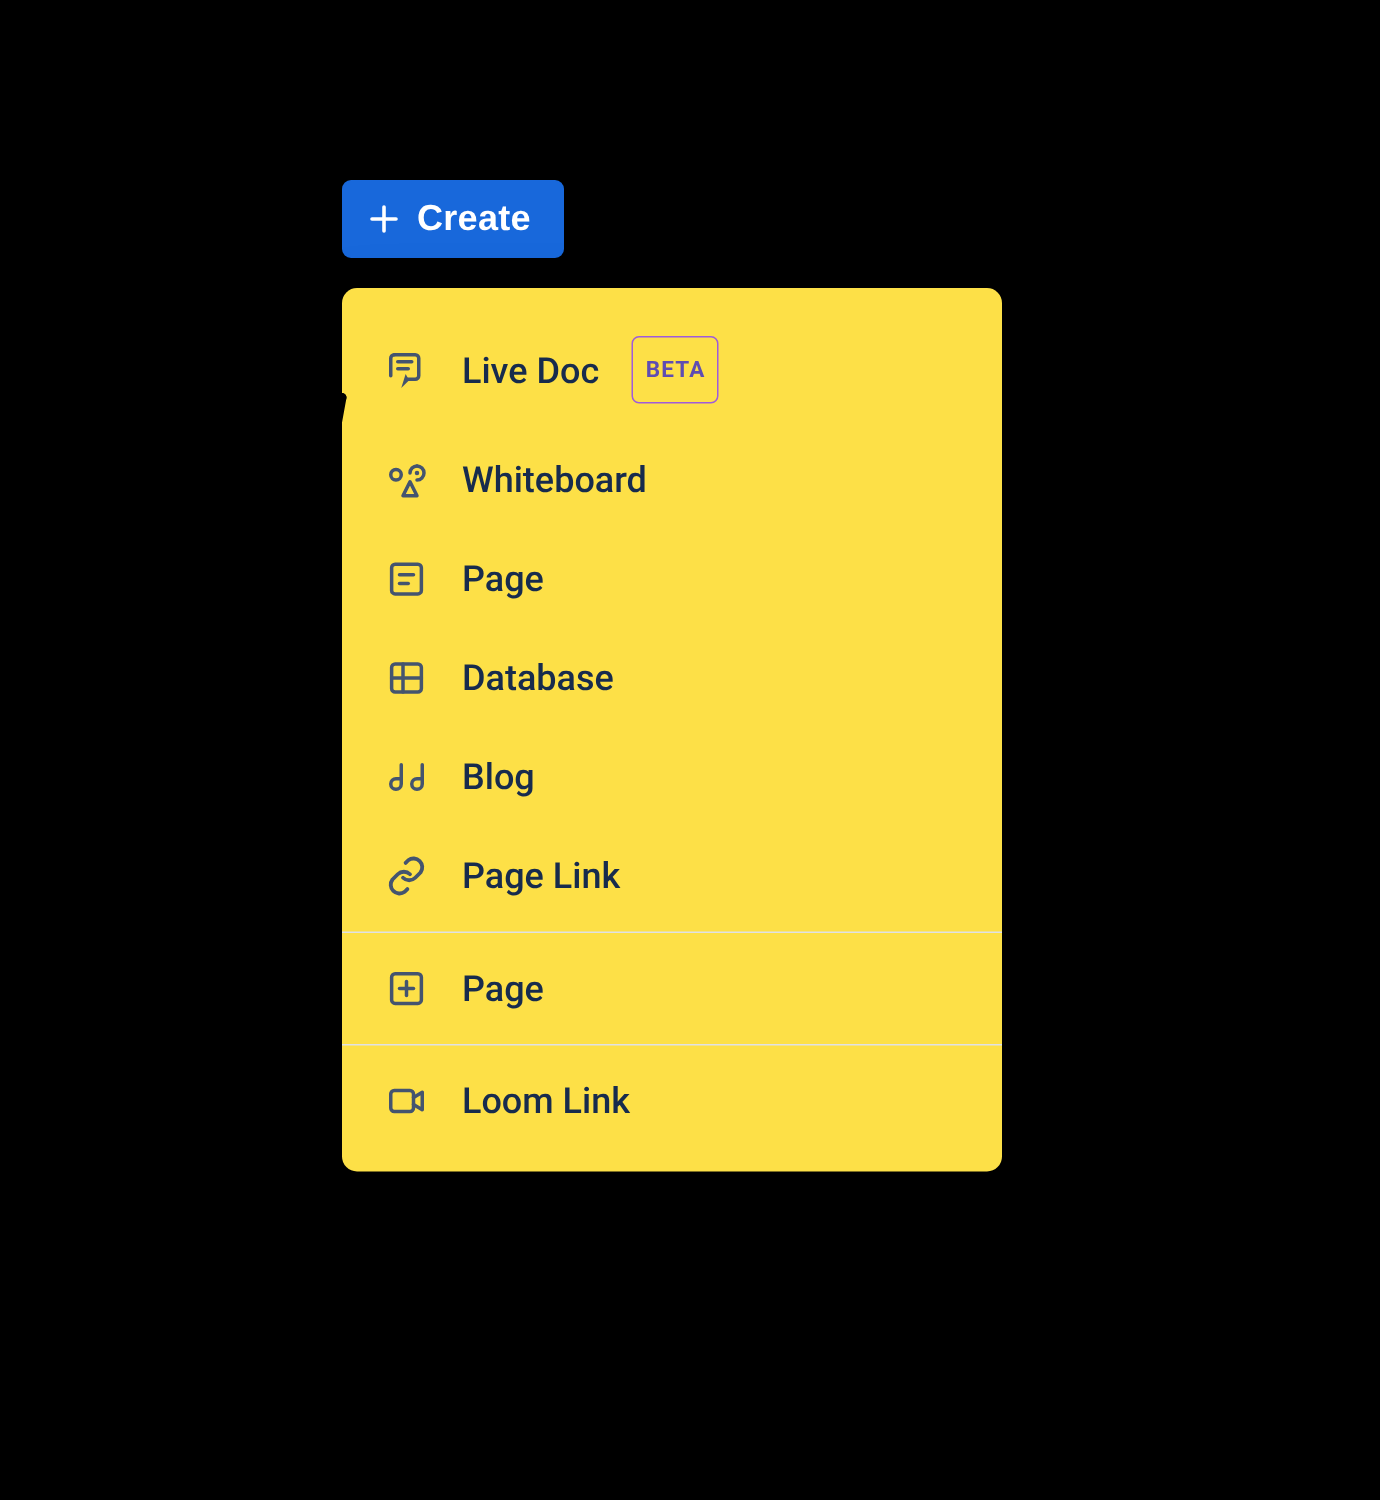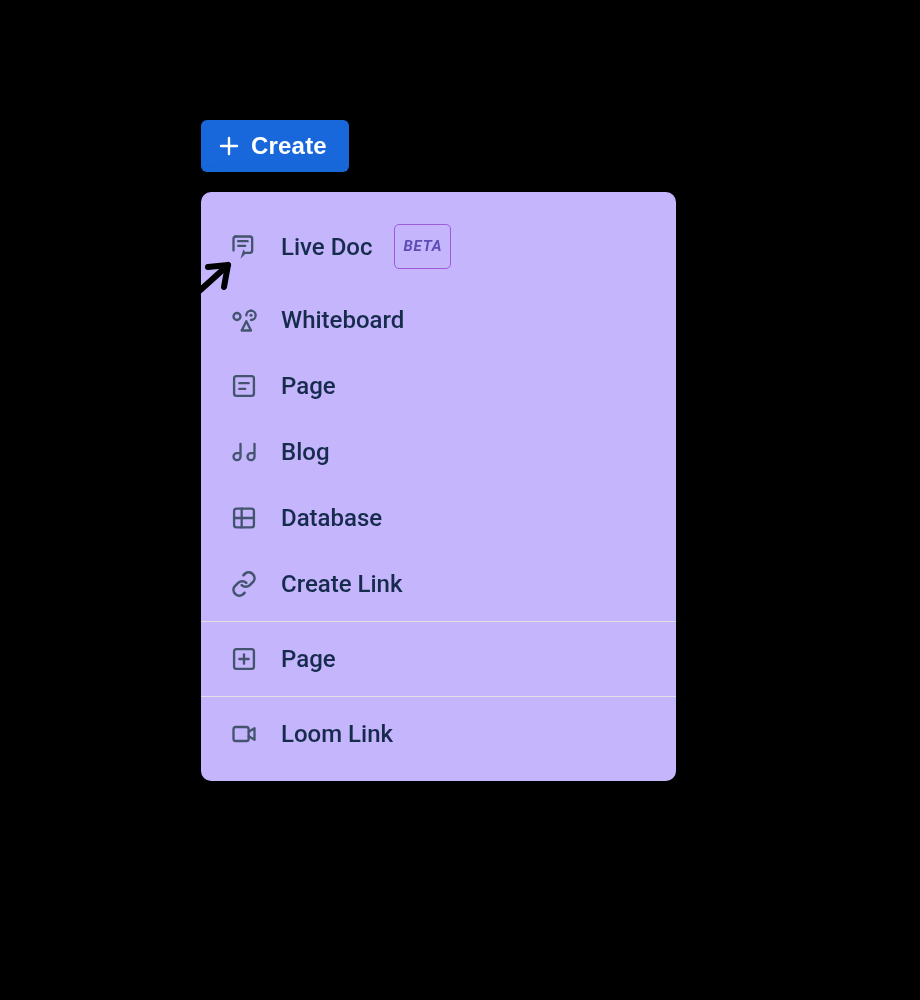--- a/index.html
+++ b/index.html
@@ -10,21 +10,21 @@
   body {
     width: 920px;
     height: 1000px;
     background: #000;
     font-family: -apple-system, BlinkMacSystemFont, "Segoe UI", Roboto, Helvetica, Arial, sans-serif;
     position: relative;
     overflow: hidden;
   }
   .stage {
     position: absolute;
-    left: 201px;
+    left: 228px;
     top: 120px;
   }
   .create-btn {
     display: inline-flex;
     align-items: center;
     gap: 10px;
     background: #1868db;
     color: #fff;
     border: none;
     border-radius: 6px;
@@ -34,22 +34,22 @@
     cursor: pointer;
     letter-spacing: 0.2px;
   }
   .create-btn svg {
     display: block;
   }
   .dropdown {
     position: absolute;
     top: 72px;
     left: 0;
-    width: 475px;
-    background: #c4b5fd;
+    width: 440px;
+    background: #fde047;
     border-radius: 10px;
     box-shadow: 0 18px 40px rgba(0,0,0,0.55), 0 4px 10px rgba(0,0,0,0.35);
     padding: 14px 0;
   }
   .menu-item {
     display: flex;
     align-items: center;
     gap: 22px;
     padding: 18px 28px;
     cursor: pointer;
@@ -76,21 +76,20 @@
   }
   .badge {
     border: 1.5px solid #9f5bdb;
     color: #5e4db2;
     font-size: 15px;
     font-weight: 700;
     letter-spacing: 0.8px;
     padding: 14px 8px;
     border-radius: 5px;
     line-height: 1;
-    font-style: italic;
   }
   .divider {
     height: 1px;
     background: #dfe1e6;
     margin: 4px 0;
   }
   .arrow-annotation {
     position: absolute;
     left: 120px;
     top: 255px;
@@ -150,47 +149,47 @@
           <rect x="3.5" y="3.5" width="17" height="17" rx="2"></rect>
           <line x1="8" y1="9.5" x2="16" y2="9.5"></line>
           <line x1="8" y1="14.5" x2="13" y2="14.5"></line>
         </svg>
       </span>
       <span class="menu-label">Page</span>
     </div>
 
     <div class="menu-item">
       <span class="icon">
-        <svg viewBox="0 0 24 24" fill="none" stroke="currentColor" stroke-width="2" stroke-linecap="round" stroke-linejoin="round">
-          <path d="M9 5v11a3 3 0 0 1-3 3 3 3 0 0 1-3-3 3 3 0 0 1 3-3h3"></path>
-          <path d="M21 5v11a3 3 0 0 1-3 3 3 3 0 0 1-3-3 3 3 0 0 1 3-3h3"></path>
-        </svg>
-      </span>
-      <span class="menu-label">Blog</span>
-    </div>
-
-    <div class="menu-item">
-      <span class="icon">
         <svg viewBox="0 0 24 24" fill="none" stroke="currentColor" stroke-width="2" stroke-linecap="round">
           <rect x="3.5" y="4" width="17" height="16" rx="2"></rect>
           <line x1="3.5" y1="12" x2="20.5" y2="12"></line>
           <line x1="10" y1="4" x2="10" y2="20"></line>
         </svg>
       </span>
       <span class="menu-label">Database</span>
     </div>
 
     <div class="menu-item">
       <span class="icon">
+        <svg viewBox="0 0 24 24" fill="none" stroke="currentColor" stroke-width="2" stroke-linecap="round" stroke-linejoin="round">
+          <path d="M9 5v11a3 3 0 0 1-3 3 3 3 0 0 1-3-3 3 3 0 0 1 3-3h3"></path>
+          <path d="M21 5v11a3 3 0 0 1-3 3 3 3 0 0 1-3-3 3 3 0 0 1 3-3h3"></path>
+        </svg>
+      </span>
+      <span class="menu-label">Blog</span>
+    </div>
+
+    <div class="menu-item">
+      <span class="icon">
         <svg viewBox="0 0 24 24" fill="none" stroke="currentColor" stroke-width="2.2" stroke-linecap="round" stroke-linejoin="round">
           <path d="M10 13a5 5 0 0 0 7 0l3-3a5 5 0 0 0-7-7l-1.5 1.5"></path>
           <path d="M14 11a5 5 0 0 0-7 0l-3 3a5 5 0 0 0 7 7l1.5-1.5"></path>
         </svg>
       </span>
-      <span class="menu-label">Create Link</span>
+      <span class="menu-label">Page Link</span>
     </div>
 
     <div class="divider"></div>
 
     <div class="menu-item">
       <span class="icon">
         <svg viewBox="0 0 24 24" fill="none" stroke="currentColor" stroke-width="2" stroke-linecap="round">
           <rect x="3.5" y="3.5" width="17" height="17" rx="2"></rect>
           <line x1="12" y1="8" x2="12" y2="16"></line>
           <line x1="8" y1="12" x2="16" y2="12"></line>

